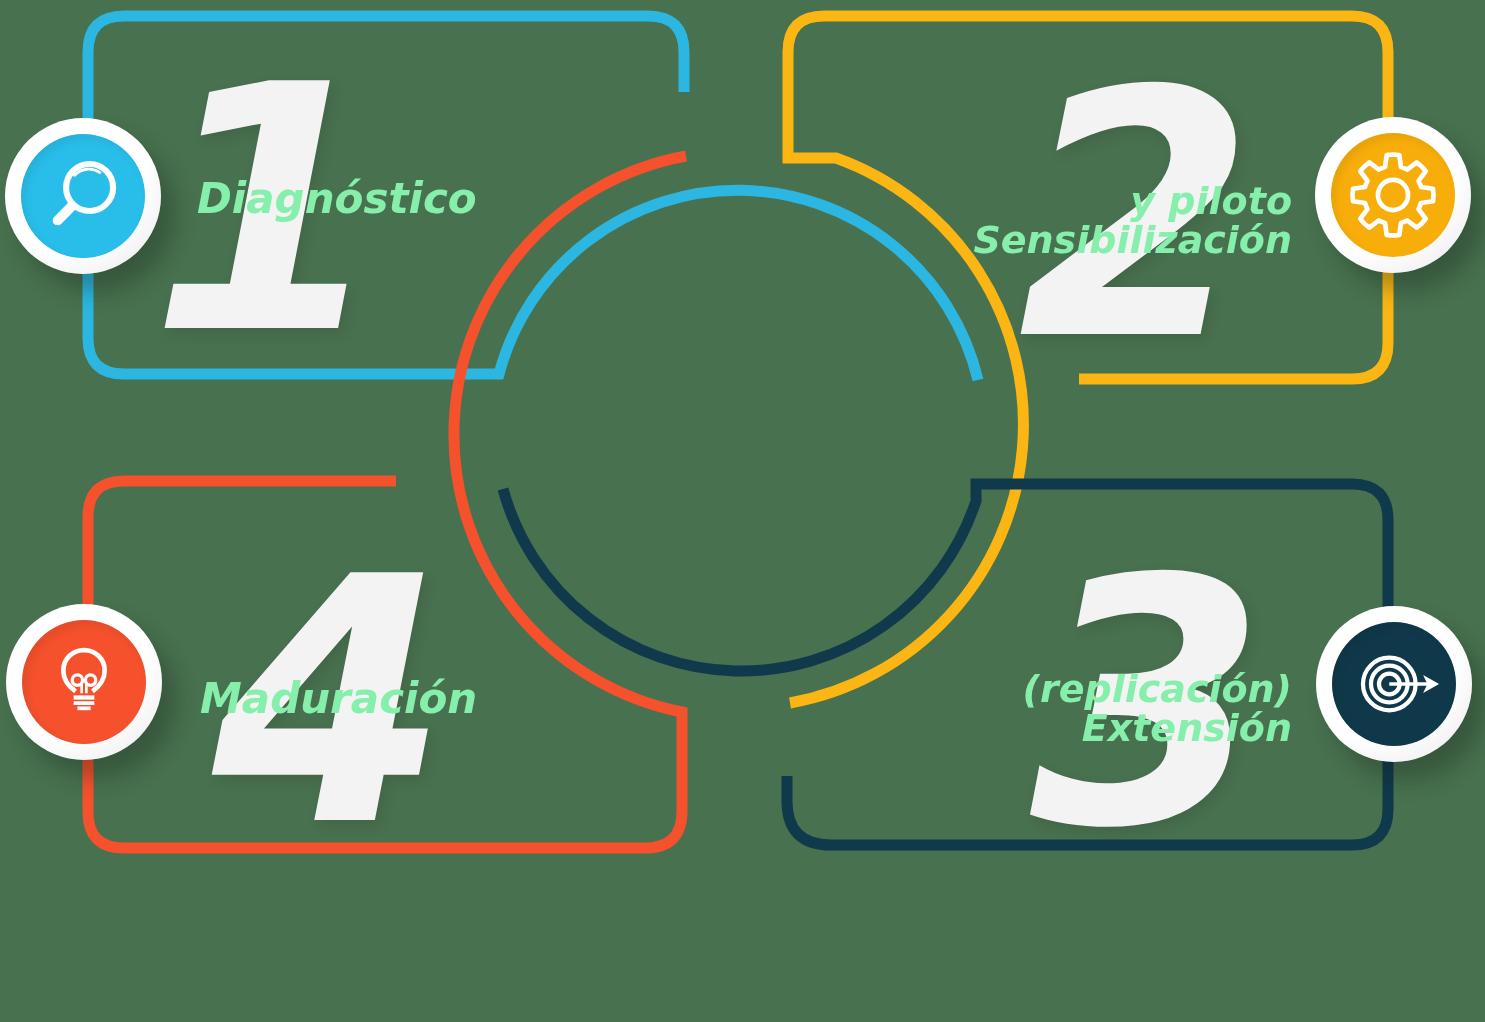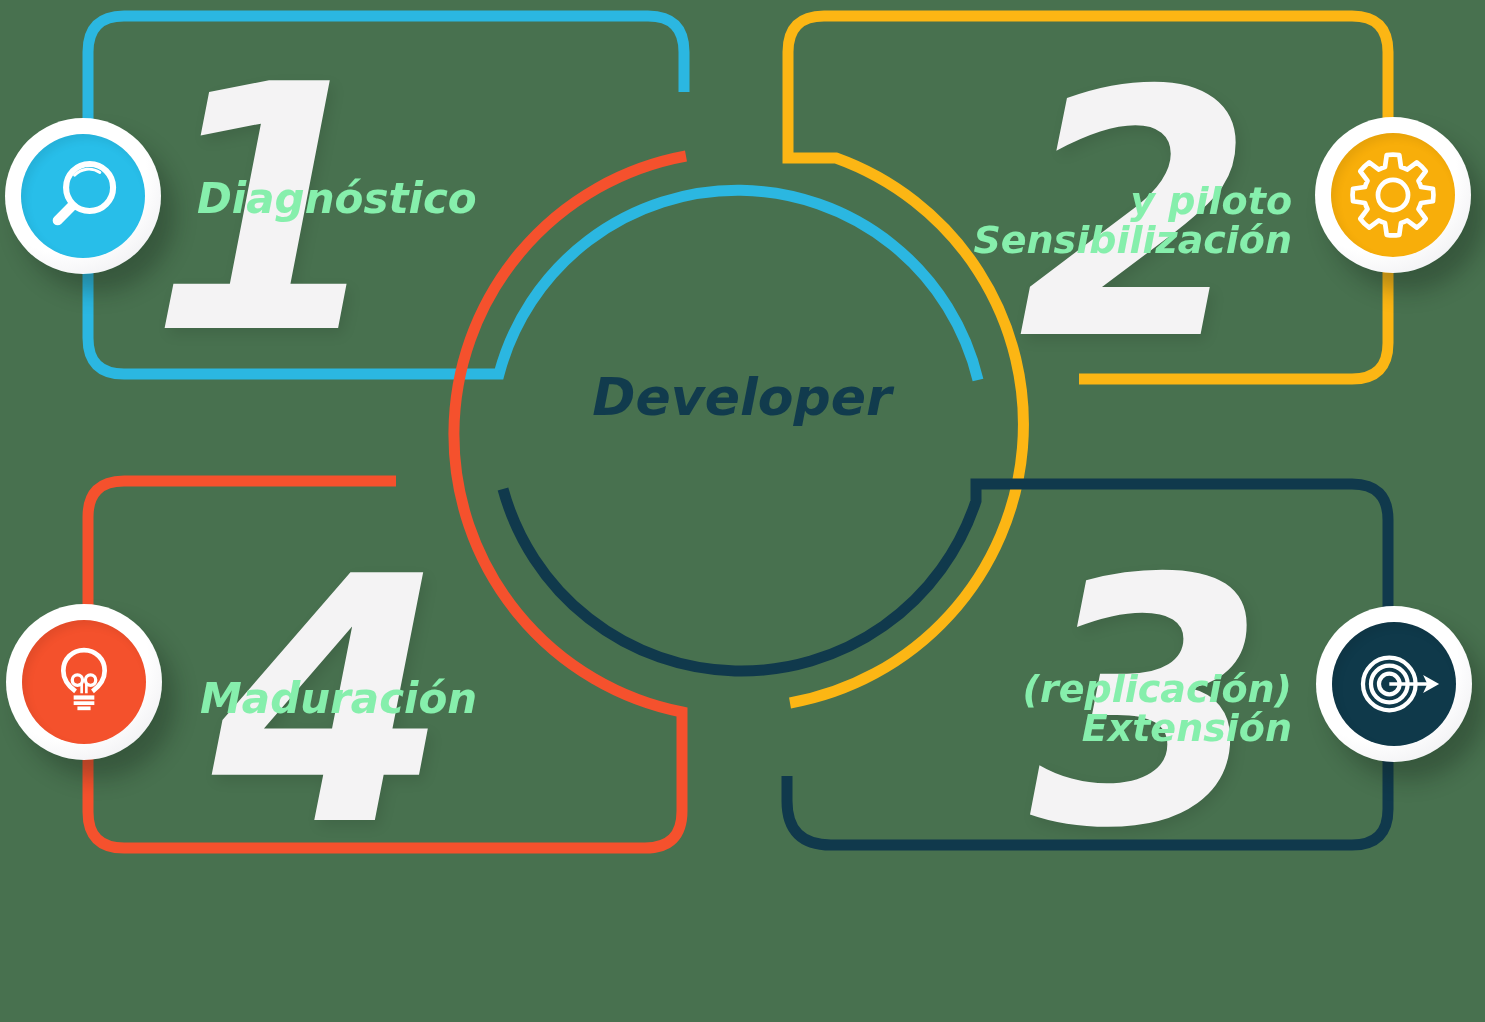--- a/index.html
+++ b/index.html
@@ -95,21 +95,20 @@
   </div>
 
   <div class="step-label label3">
     <span class="line">(replicación)</span>
     <span class="line">Extensión</span>
   </div>
 
   <div class="step-label label4">Maduración</div>
 
   <div class="center-label">
-    <span class="line">Developer</span>
   </div>
 
   <div class="badge badge1">
     <div class="badge-inner" style="background: rgb(40, 190, 233);">
       <svg class="icon-svg" width="94" height="94" viewBox="0 0 100 100">
         <circle cx="57" cy="41" r="25" fill="none" stroke="#fff" stroke-width="6.5"></circle>
         <path d="M 41,28 A 21,21 0 0 1 68,25" fill="none" stroke="#fff" stroke-width="3" stroke-linecap="round"></path>
         <line x1="38" y1="61" x2="23" y2="76" stroke="#fff" stroke-width="10.5" stroke-linecap="round"></line>
       </svg>
     </div>

